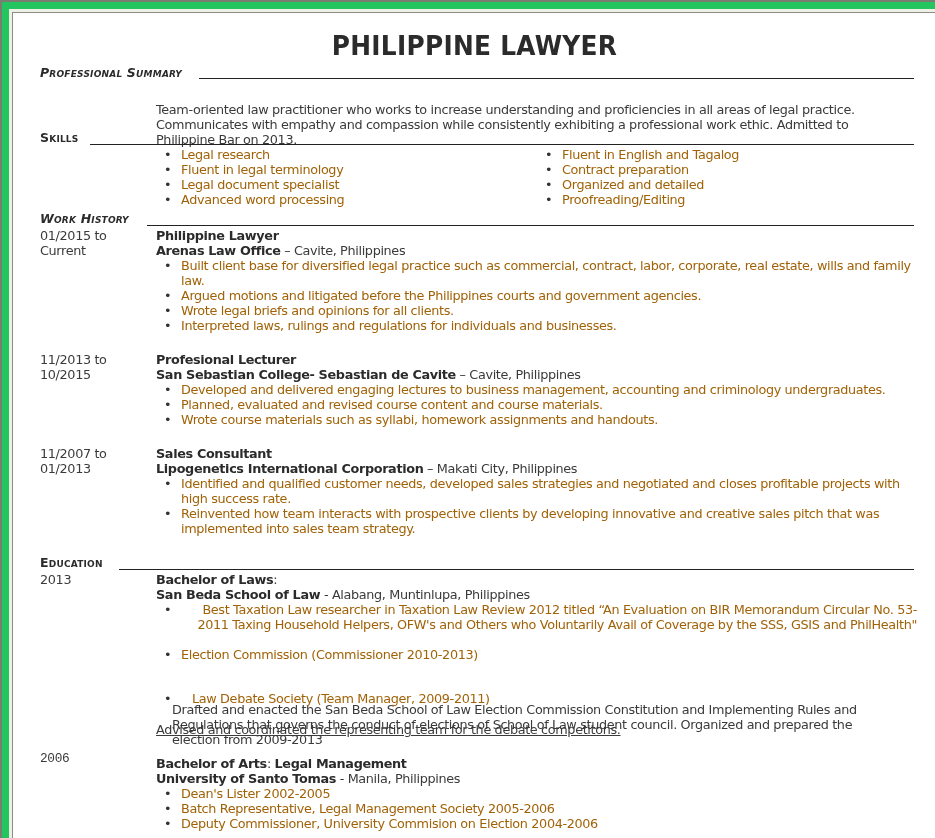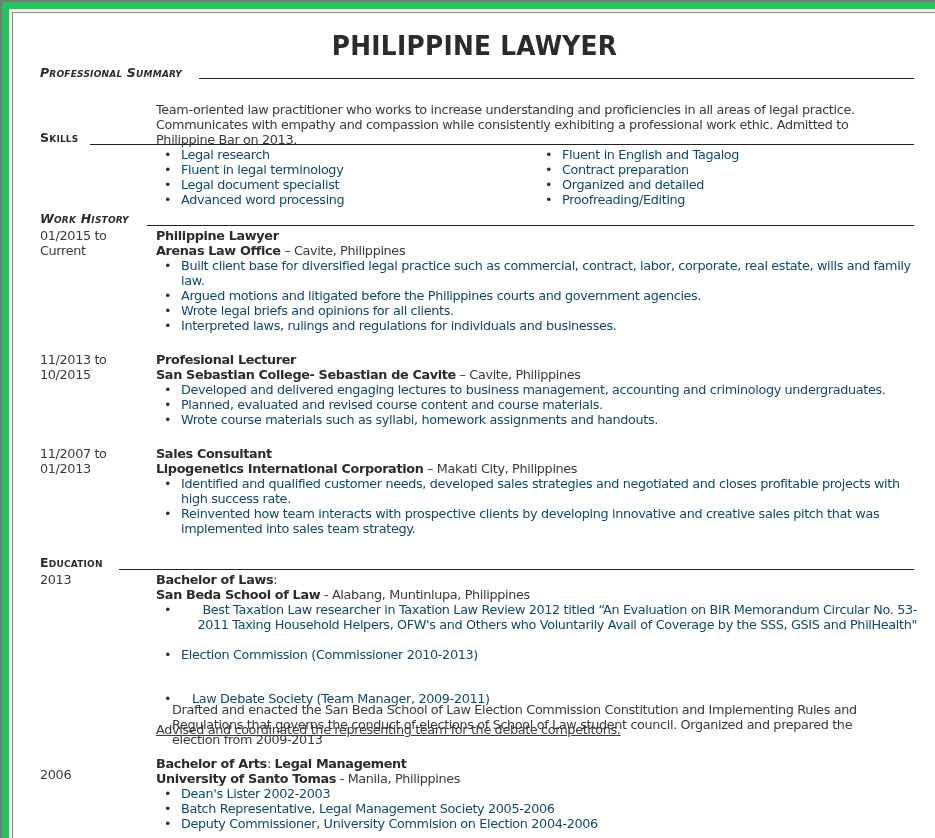--- a/index.html
+++ b/index.html
@@ -38,21 +38,21 @@
     .txt {
       position: absolute; font-size: 12.8px; line-height: 15px; color: #3a3a3a;
       font-family: "DejaVu Sans", sans-serif; letter-spacing: -0.35px;
       white-space: nowrap;
     }
     .wrap { white-space: normal; }
     .b { font-weight: bold; color: #2b2b2b; }
     ul.bul { position: absolute; margin: 0; padding: 0; list-style: none; }
     ul.bul li {
       position: relative; padding-left: 25px; font-size: 12.8px; line-height: 15px;
-      color: #0c4a6e; font-family: "DejaVu Sans", sans-serif; letter-spacing: -0.35px;
+      color: #a16207; font-family: "DejaVu Sans", sans-serif; letter-spacing: -0.35px;
     }
     ul.bul li::before {
       content: "•"; position: absolute; left: 8px; top: 0; color: #333;
     }
     ul.bul.wide li { padding-right: 4px; }
     .date { position: absolute; left: 27px; width: 100px; }
   </style>
 </head>
 <body>
 
@@ -146,25 +146,25 @@
   </ul>
   <ul class="bul" style="left:143px; top:634px; width:765px;">
     <li>Election Commission (Commissioner 2010-2013)</li>
   </ul>
   <div class="txt wrap" style="left:159px; top:649px; width:725px;margin-top:40px;">Drafted and enacted the San Beda School of Law Election Commission Constitution and Implementing Rules and Regulations that governs the conduct of elections of School of Law student council. Organized and prepared the election from 2009-2013</div>
   <ul class="bul" style="left:143px; top:678px; width:765px;">
     <li style="padding-left:36px;">Law Debate Society (Team Manager, 2009-2011)</li>
   </ul>
   <div class="txt" style="left:143px; top:709px;text-decoration:underline;">Advised and coordinated the representing team for the debate competitons.</div>
 
-  <div class="txt date" style="top:754px;">2006</div>
+  <div class="txt date" style="top:738px;font-family:Liberation Mono, monospace;">2006</div>
   <div class="txt" style="left:143px; top:743px;">
     <div><span class="b">Bachelor of Arts</span><span>: </span><span class="b">Legal Management</span></div>
     <div><span class="b">University of Santo Tomas</span><span> - Manila, Philippines</span></div>
   </div>
   <ul class="bul" style="left:143px; top:773px; width:765px;">
-    <li>Dean's Lister 2002-2003</li>
+    <li>Dean's Lister 2002-2005</li>
     <li>Batch Representative, Legal Management Society 2005-2006</li>
     <li>Deputy Commissioner, University Commision on Election 2004-2006</li>
   </ul>
 
 </div>
 </div>
 
 </body></html>

